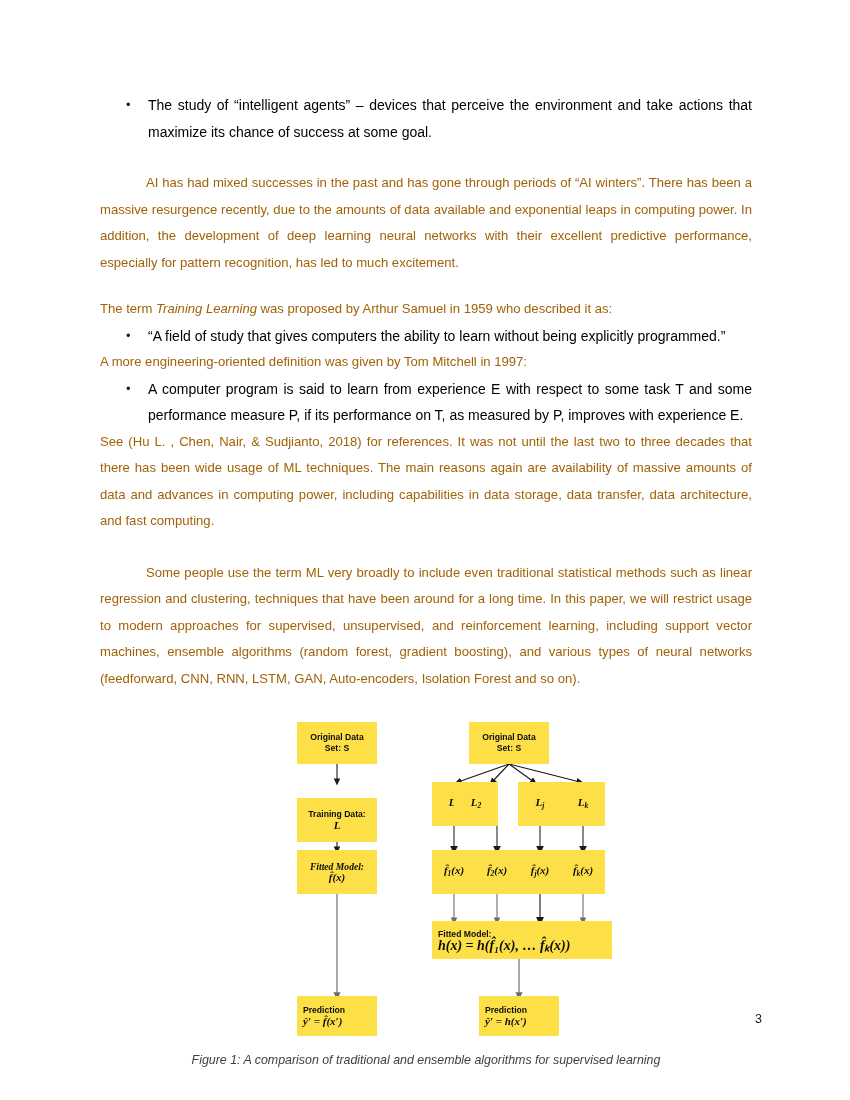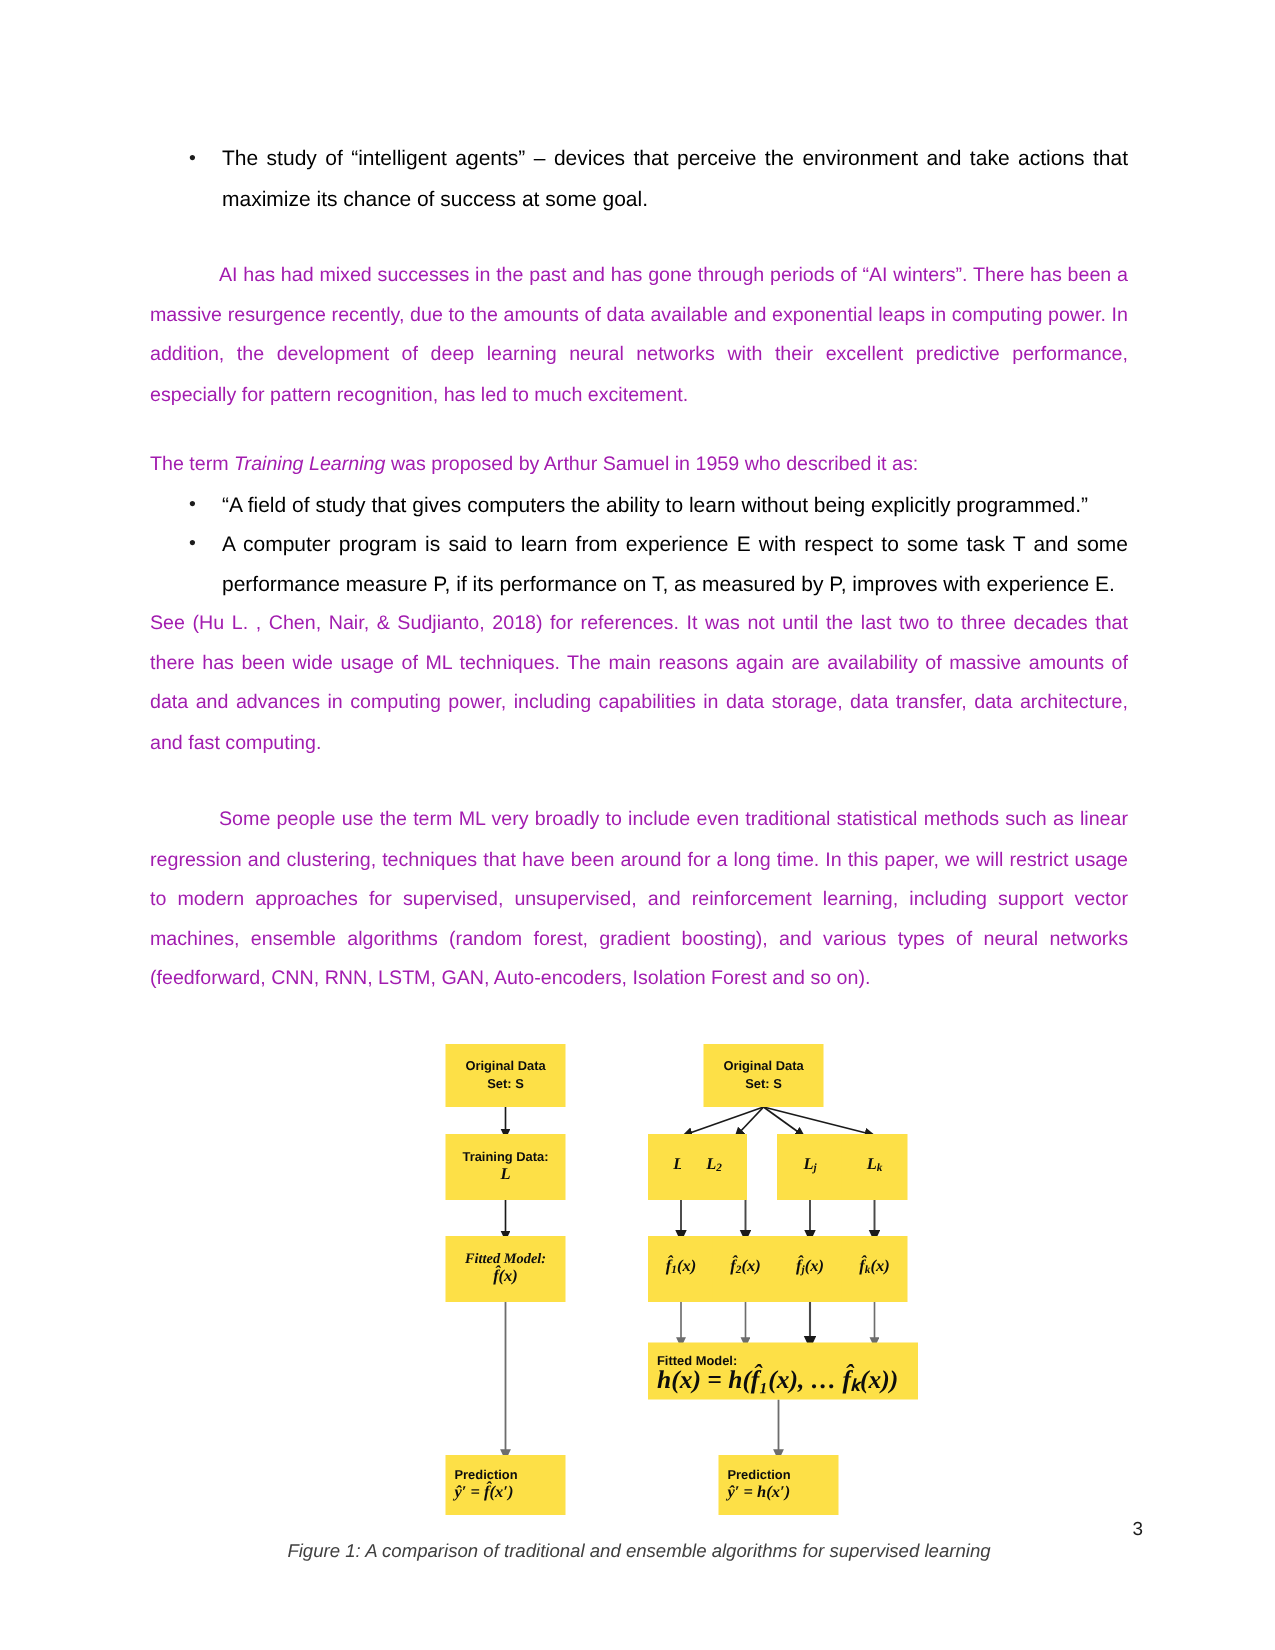--- a/index.html
+++ b/index.html
@@ -28,21 +28,21 @@
     top: 92px;
     width: 652px;
   }
 
   
   p.body {
     margin: 0 0 0 0;
     font-size: 13.1px;
     line-height: 26.5px;
     text-align: justify;
-    color: #a21caf;
+    color: #a16207;
   }
   p.body.indent { text-indent: 46px; }
   .spacer-lg { height: 25px; }
   .spacer-md { height: 20px; }
   .spacer-sm { height: 8px; }
 
   
   ul.bullets {
     margin: 0;
     padding: 0 0 0 0;
@@ -92,21 +92,21 @@
   .node.ctr { align-items: center; text-align: center; }
   .node.lft { align-items: flex-start; text-align: left; padding-left: 6px; }
   .node .ln1 { display: block; }
   .node .ln2 { display: block; }
   .mathi {
     font-family: "Liberation Serif", serif;
     font-style: italic;
     font-weight: bold;
     font-size: 11px;
   }
-  .mathi.big { font-size: 17px; }
+  .mathi.big { font-size: 14px; }
   .mathi sub { font-size: 0.68em; vertical-align: -0.22em; font-style: italic; }
 
   .caption {
     font-size: 12.4px;
     font-style: italic;
     text-align: center;
     color: #404040;
     line-height: 20px;
   }
 
@@ -134,20 +134,21 @@
     <p class="body indent">AI has had mixed successes in the past and has gone through periods of “AI winters”. There has been a massive resurgence recently, due to the amounts of data available and exponential leaps in computing power. In addition, the development of deep learning neural networks with their excellent predictive performance, especially for pattern recognition, has led to much excitement.</p>
 
     <div class="spacer-md"></div>
 
     <p class="body"><span>The term </span><span class="ital">Training Learning</span><span> was proposed by Arthur Samuel in 1959 who described it as:</span></p>
 
     <ul class="bullets">
       <li>“A field of study that gives computers the ability to learn without being explicitly programmed.”</li>
     </ul>
 
+    <p class="body">A more engineering-oriented definition was given by Tom Mitchell in 1997:</p>
 
     <ul class="bullets">
       <li>A computer program is said to learn from experience E with respect to some task T and some performance measure P, if its performance on T, as measured by P, improves with experience E.</li>
     </ul>
 
     <p class="body">See (Hu L. , Chen, Nair, &amp; Sudjianto, 2018) for references. It was not until the last two to three decades that there has been wide usage of ML techniques. The main reasons again are availability of massive amounts of data and advances in computing power, including capabilities in data storage, data transfer, data architecture, and fast computing.</p>
 
     <div class="spacer-lg"></div>
 
     <p class="body indent">Some people use the term ML very broadly to include even traditional statistical methods such as linear regression and clustering, techniques that have been around for a long time. In this paper, we will restrict usage to modern approaches for supervised, unsupervised, and reinforcement learning, including support vector machines, ensemble algorithms (random forest, gradient boosting), and various types of neural networks (feedforward, CNN, RNN, LSTM, GAN, Auto-encoders, Isolation Forest and so on).</p>
@@ -186,21 +187,21 @@
         <line x1="483" y1="182" x2="483" y2="209" stroke="#6d6d6d" stroke-width="1.1" marker-end="url(#ahg)"></line>
 
         <line x1="419" y1="247" x2="419" y2="284" stroke="#6d6d6d" stroke-width="1.2" marker-end="url(#ahg)"></line>
       </svg>
 
       <div class="node ctr" style="left:197px; top:10px; width:80px; height:42px;">
         <span class="ln1">Original Data</span>
         <span class="ln2">Set: S</span>
       </div>
 
-      <div class="node ctr" style="left:197px; top:70px; width:80px; height:44px;">
+      <div class="node ctr" style="left:197px; top:86px; width:80px; height:44px;">
         <span class="ln1">Training Data:</span>
         <span class="ln2 mathi">L</span>
       </div>
 
       <div class="node ctr" style="left:197px; top:138px; width:80px; height:44px;">
         <span class="ln1 mathi" style="font-size:9.6px;">Fitted Model:</span>
         <span class="ln2 mathi">f̂(x)</span>
       </div>
 
       <div class="node lft" style="left:197px; top:284px; width:80px; height:40px;">

